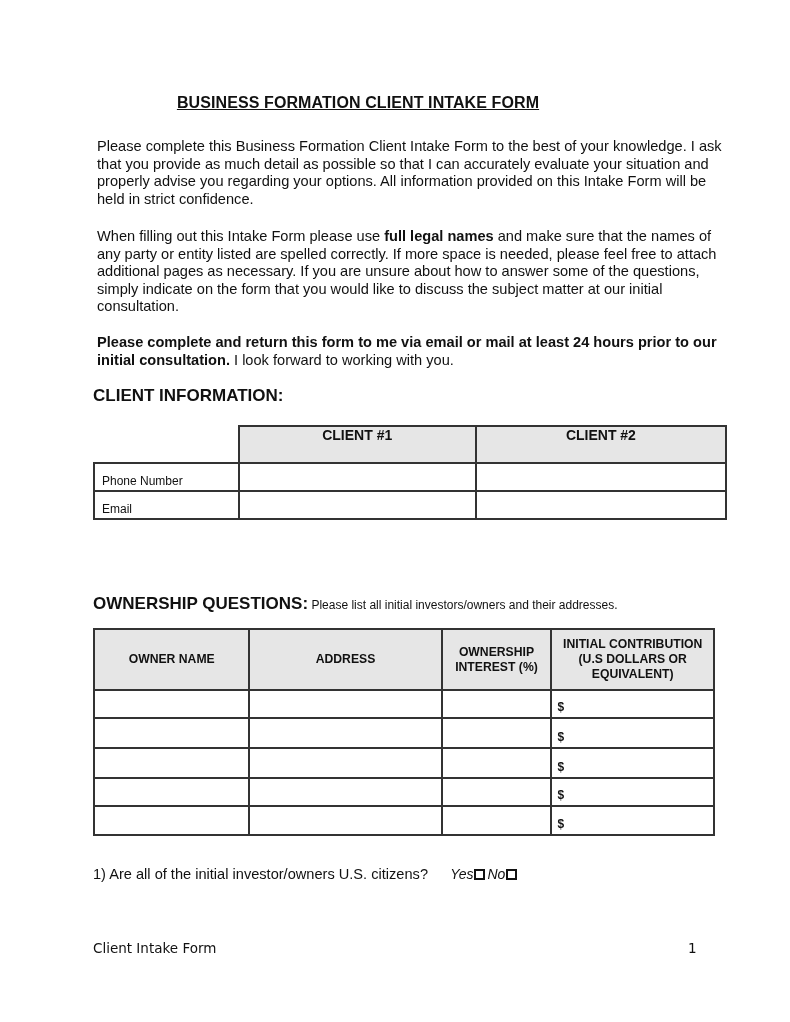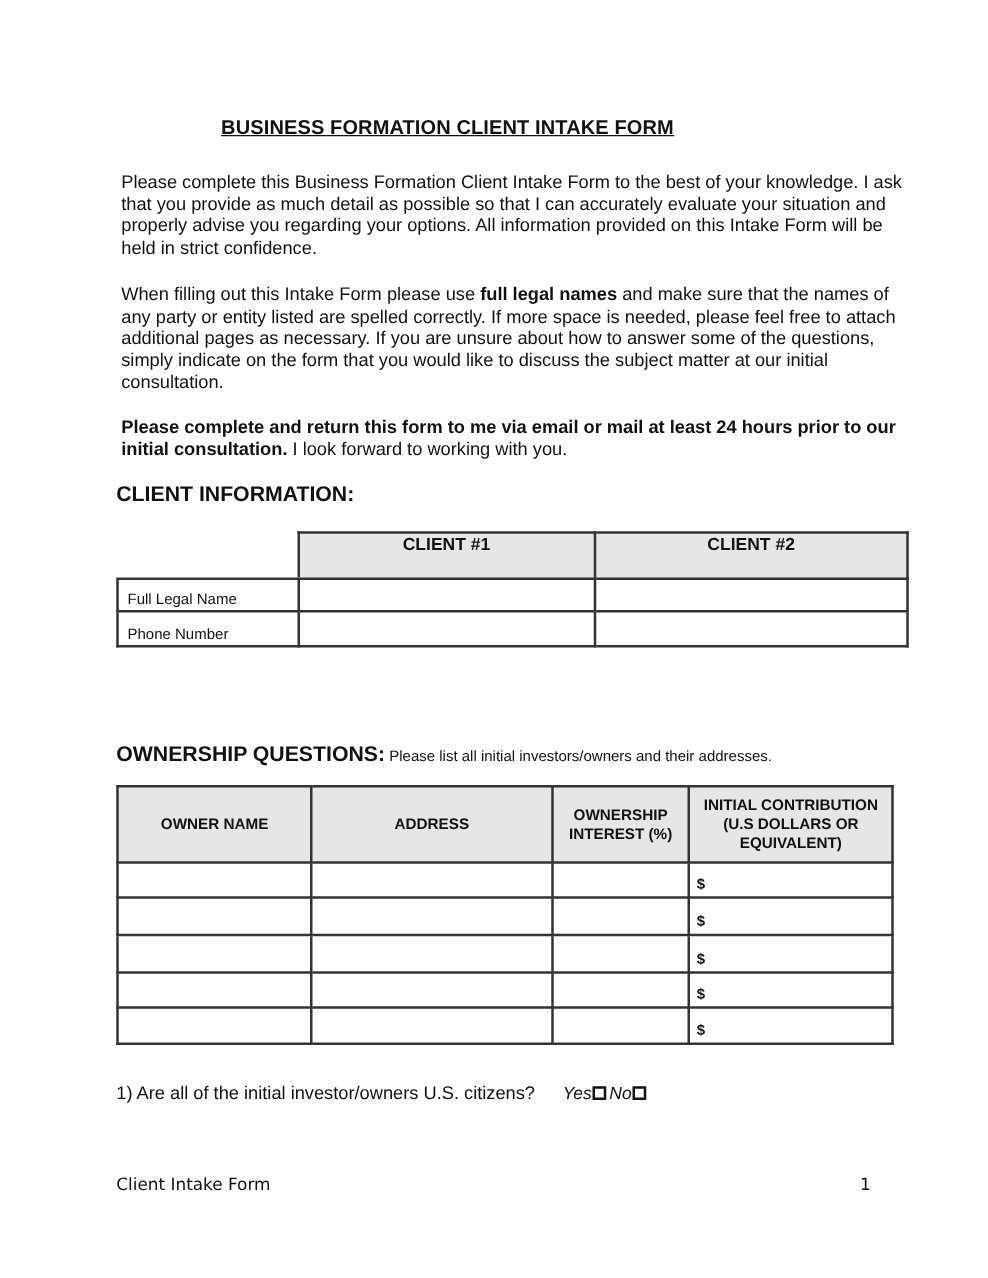--- a/index.html
+++ b/index.html
@@ -45,27 +45,27 @@
       <col style="width:145px">
       <col style="width:238px">
       <col style="width:251px">
     </colgroup>
   <tbody>
       <tr style="height:36px;">
     <td class="blank-corner"></td>
     <th>CLIENT #1</th>
     <th>CLIENT #2</th>
   </tr>
-  <tr style="height:26px;">
-    <td class="lbl">Full Legal Name</td>
+  <tr style="height:28px;">
+    <td class="lbl">Phone Number</td>
     <td></td>
     <td></td>
   </tr>
   <tr style="height:28px;">
-    <td class="lbl">Phone Number</td>
+    <td class="lbl">Email</td>
     <td></td>
     <td></td>
   </tr>
 </tbody>
   </table>
 
 <div class="abs section-h" style="top:594px;"><span>OWNERSHIP QUESTIONS:</span><span class="sub"> Please list all initial investors/owners and their addresses.</span></div>
 
 <table class="ot" style="left:93px; top:628px; width:622px;">
   <colgroup>

